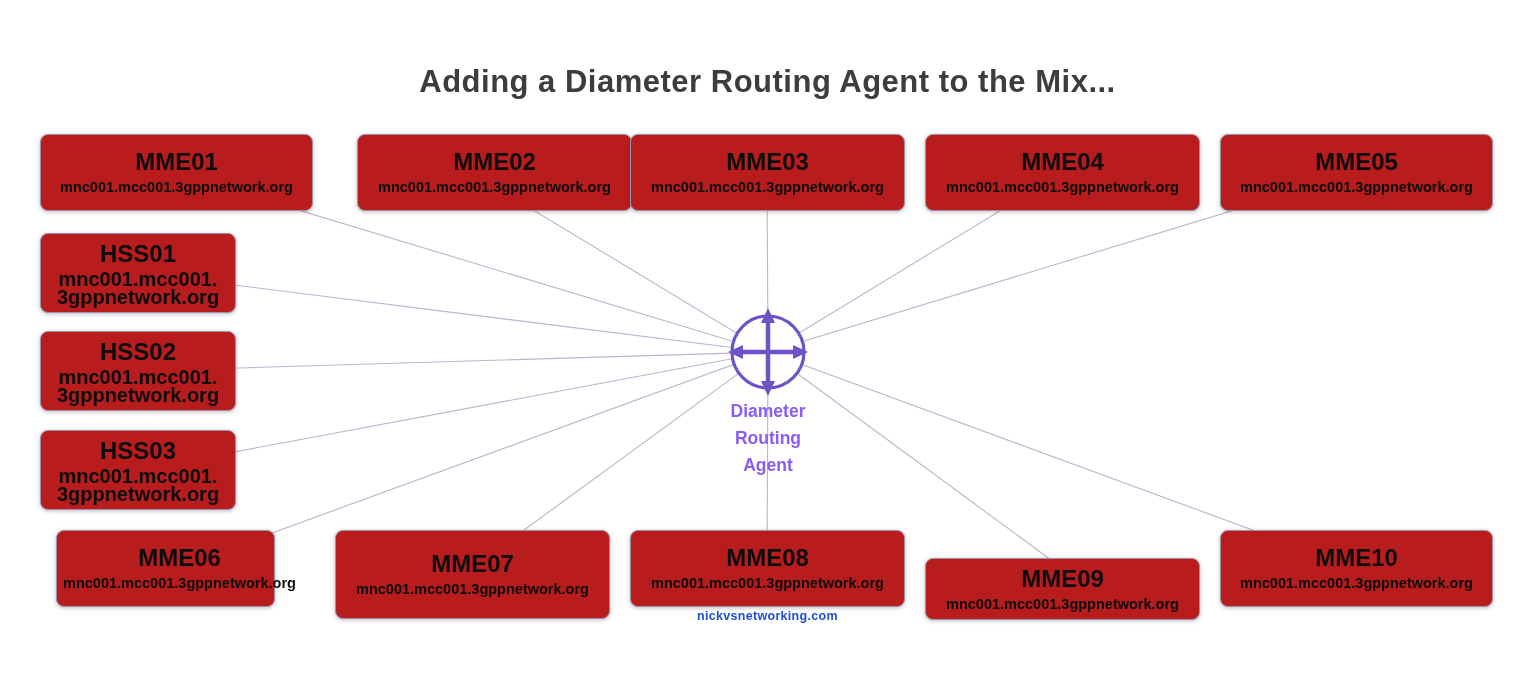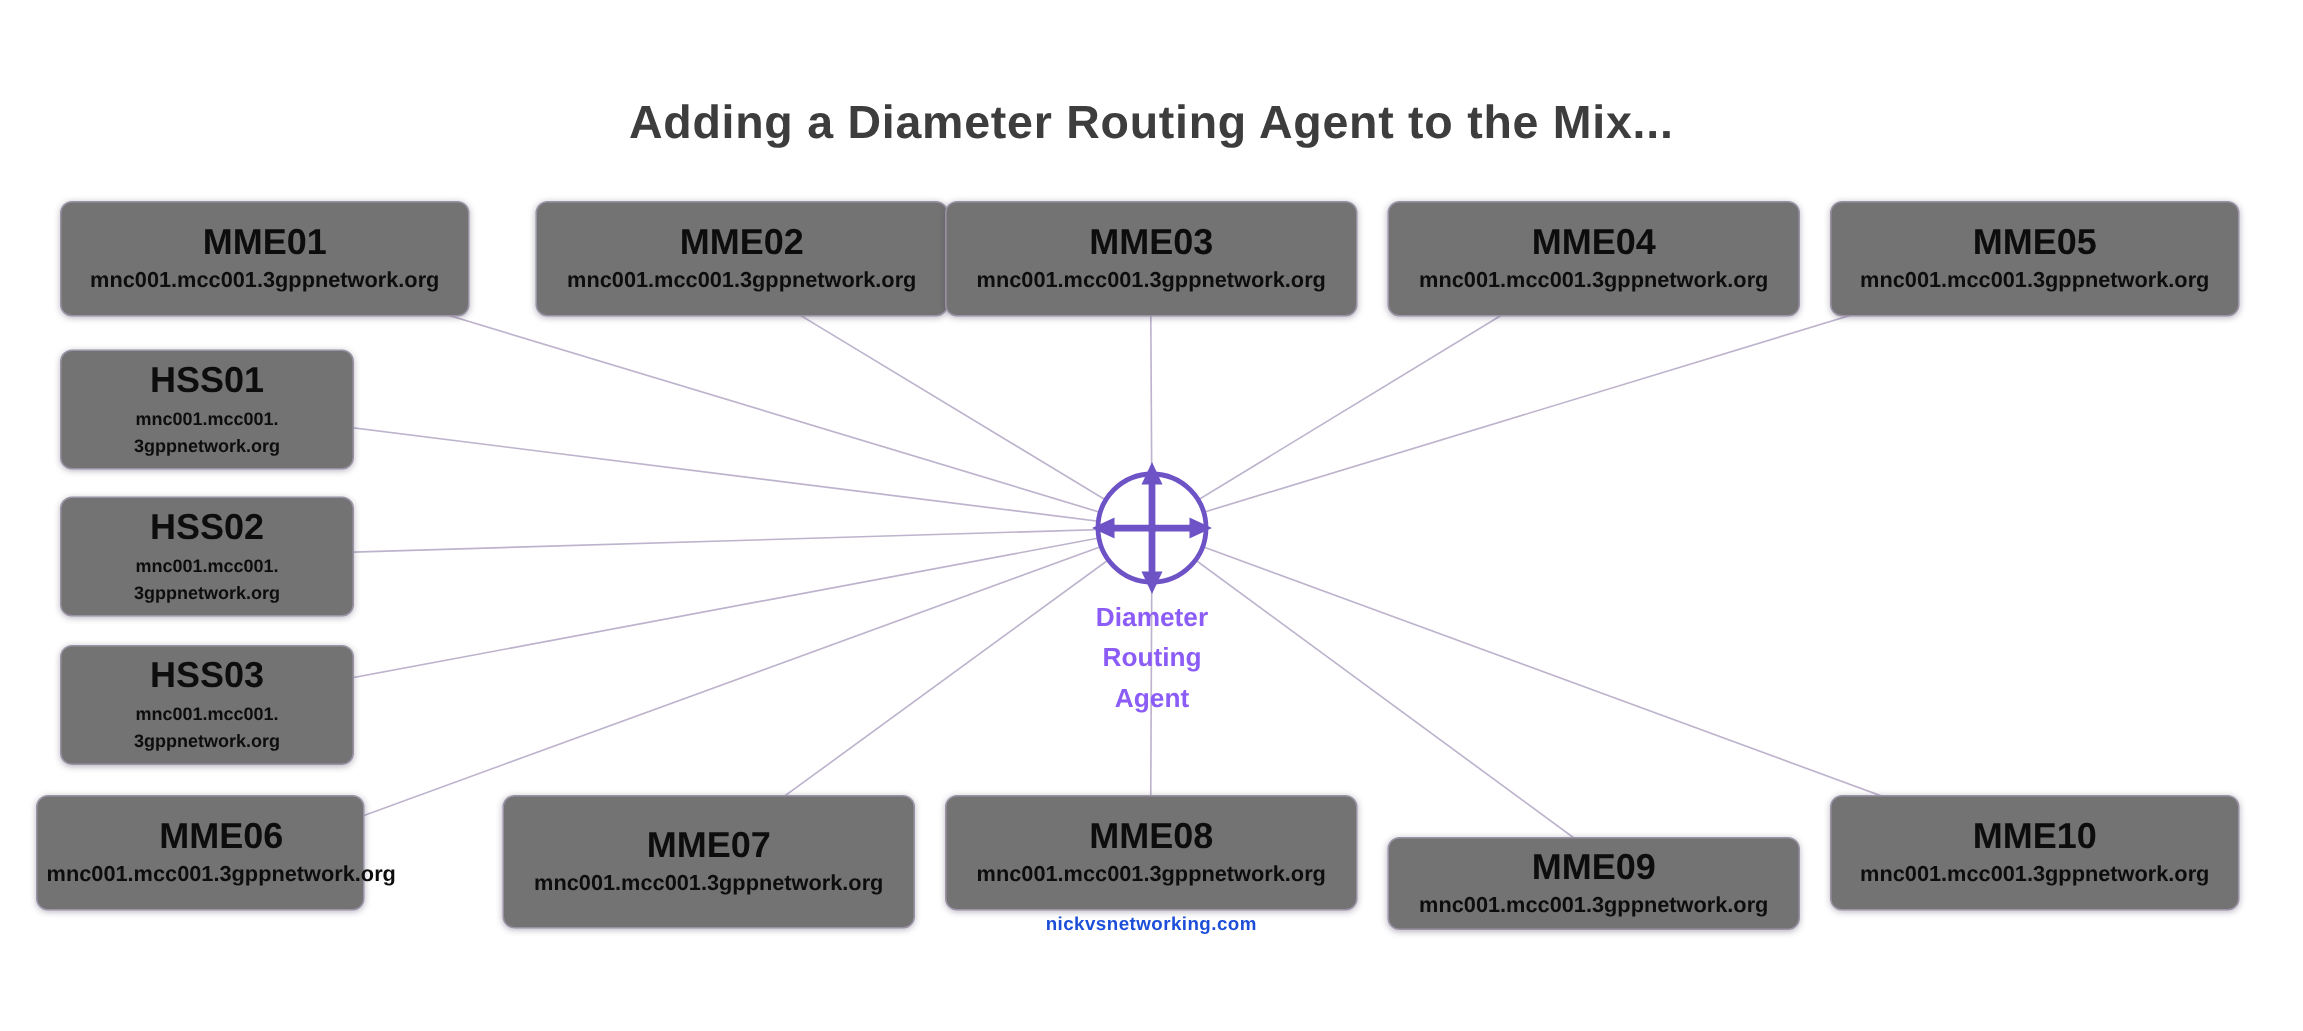--- a/index.html
+++ b/index.html
@@ -13,37 +13,37 @@
     position:absolute;top:64px;left:0;width:100%;
     text-align:center;
     font-size:31px;font-weight:bold;color:#3d3d3d;
     letter-spacing:.5px;
   }
   svg.edges{
     position:absolute;left:0;top:0;z-index:0;
   }
   .node{
     position:absolute;z-index:2;
-    background:#737373;
+    background:#b91c1c;
     border:1.6px solid #9a93a5;
     border-radius:8px;
     box-shadow:0 1px 4px rgba(60,50,80,.35);
     display:flex;flex-direction:column;
     align-items:center;justify-content:center;
     text-align:center;
     box-sizing:border-box;
   }
   .node-label{
     font-size:24px;font-weight:bold;color:#0d0d0d;line-height:26px;
   }
   .node-domain{
     font-size:14.5px;font-weight:bold;color:#0d0d0d;
     margin-top:3px;line-height:18px;white-space:pre-line;
   }
-  .hss .node-domain{font-size:12px;}
+  .hss .node-domain{font-size:20px;}
   .dra-icon{
     position:absolute;left:720px;top:304px;width:96px;height:96px;z-index:3;
   }
   .dra-label{
     position:absolute;left:668px;top:398px;width:200px;z-index:3;
     text-align:center;font-size:17.5px;font-weight:bold;color:#8b5cf6;
     line-height:27px;white-space:pre-line;
   }
   .watermark{
     position:absolute;left:0;top:609px;width:100%;z-index:3;
@@ -104,21 +104,21 @@
   <div class="node-label">HSS02</div>
   <div class="node-domain">mnc001.mcc001.
 3gppnetwork.org</div>
 </div>
 <div class="node hss" style="left:40px;top:430px;width:196px;height:80px;">
   <div class="node-label">HSS03</div>
   <div class="node-domain">mnc001.mcc001.
 3gppnetwork.org</div>
 </div>
 
-<div class="node" style="left:24px;top:530px;width:219px;height:77px;padding-left:28px;">
+<div class="node" style="left:56px;top:530px;width:219px;height:77px;padding-left:28px;">
   <div class="node-label">MME06</div>
   <div class="node-domain">mnc001.mcc001.3gppnetwork.org</div>
 </div>
 <div class="node" style="left:335px;top:530px;width:275px;height:89px;">
   <div class="node-label">MME07</div>
   <div class="node-domain">mnc001.mcc001.3gppnetwork.org</div>
 </div>
 <div class="node" style="left:630px;top:530px;width:275px;height:77px;">
   <div class="node-label">MME08</div>
   <div class="node-domain">mnc001.mcc001.3gppnetwork.org</div>

